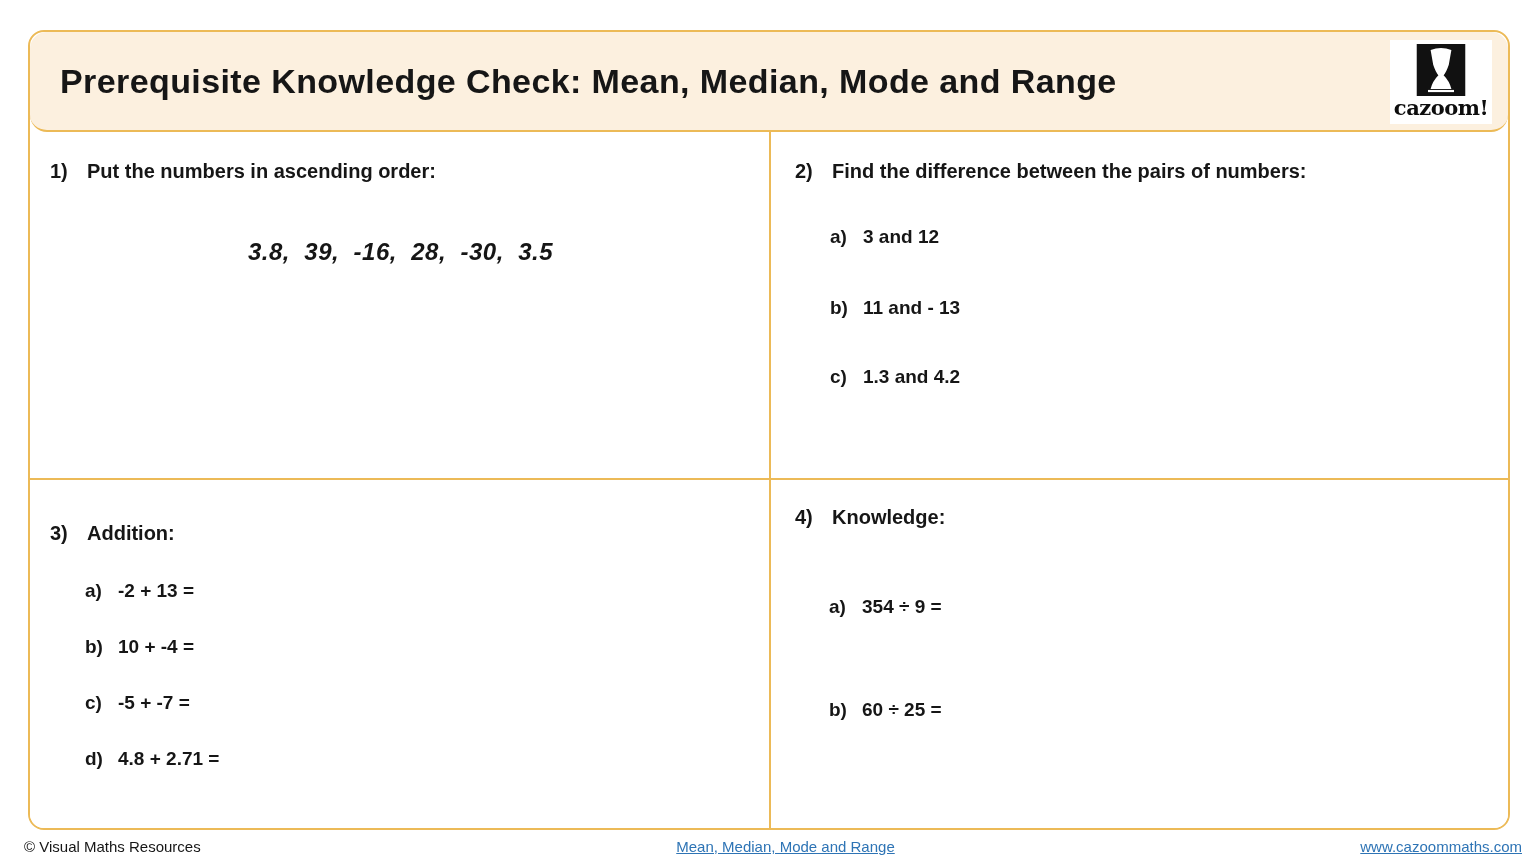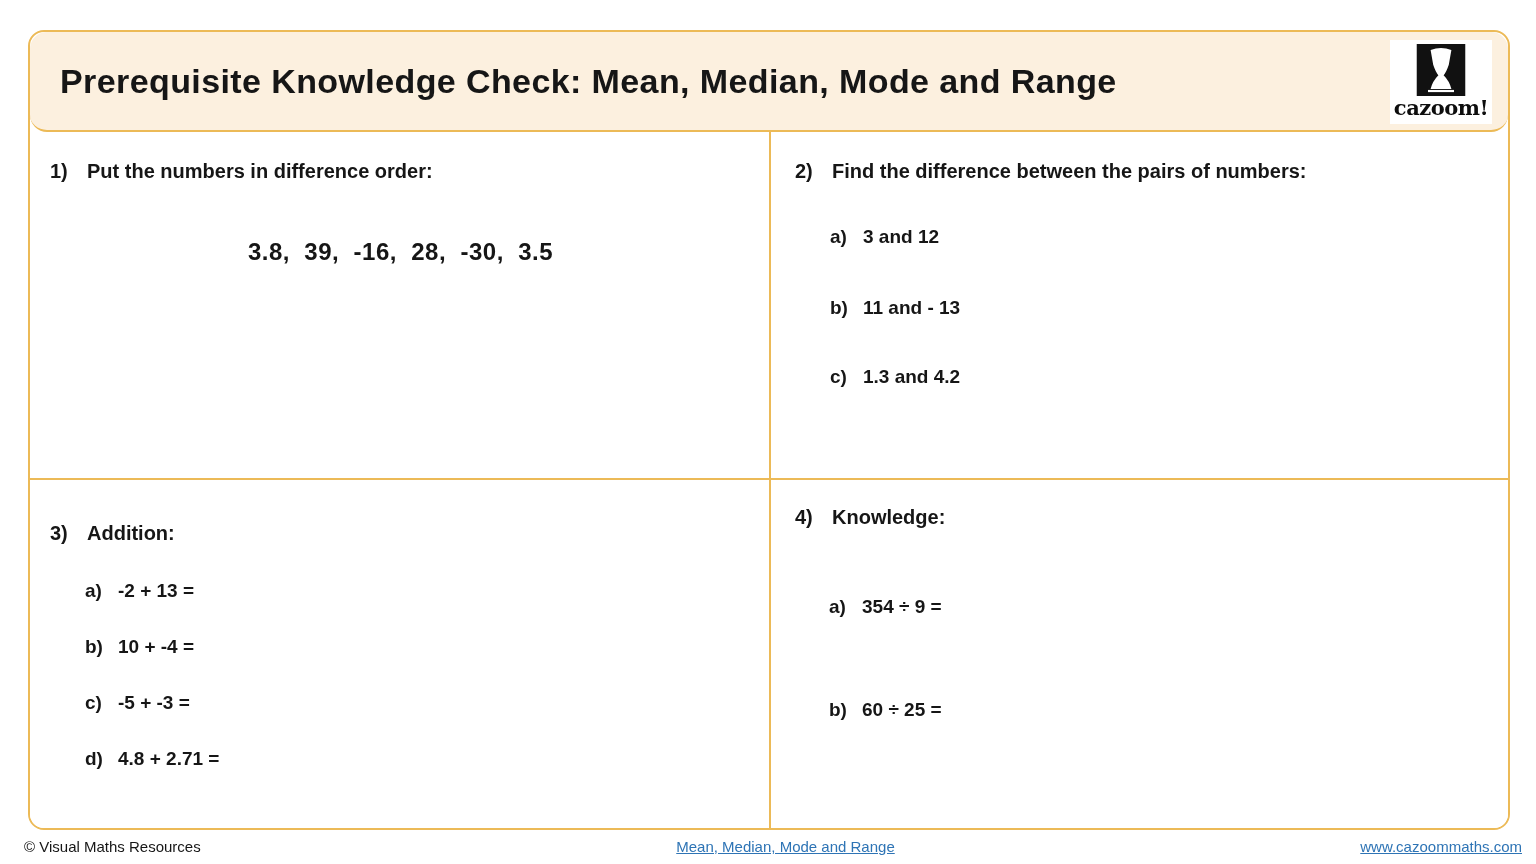--- a/index.html
+++ b/index.html
@@ -85,23 +85,23 @@
       </svg>
       <div class="logo-text">cazoom!</div>
     </div>
   </div>
 
   <div class="grid">
 
     <div class="cell cell-tl">
       <div class="q-line" style="left:20px;top:28px;">
         <span class="q-num">1)</span>
-        <span>Put the numbers in difference order:</span>
+        <span>Put the numbers in ascending order:</span>
       </div>
-      <div class="numbers-line" style="left:218px;top:106px;">3.8,  39,  -16,  28,  -30,  3.5</div>
+      <div class="numbers-line" style="left:218px;top:106px;font-style:italic;">3.8,  39,  -16,  28,  -30,  3.5</div>
     </div>
 
     <div class="cell cell-tr">
       <div class="q-line" style="left:24px;top:28px;">
         <span class="q-num">2)</span>
         <span>Find the difference between the pairs of numbers:</span>
       </div>
       <div class="sub-item" style="left:59px;top:94px;">
         <span class="sub-label">a)</span>
         <span>3 and 12</span>
@@ -124,21 +124,21 @@
       <div class="sub-item" style="left:55px;top:100px;">
         <span class="sub-label">a)</span>
         <span>-2 + 13 =</span>
       </div>
       <div class="sub-item" style="left:55px;top:156px;">
         <span class="sub-label">b)</span>
         <span>10 + -4 =</span>
       </div>
       <div class="sub-item" style="left:55px;top:212px;">
         <span class="sub-label">c)</span>
-        <span>-5 + -3 =</span>
+        <span>-5 + -7 =</span>
       </div>
       <div class="sub-item" style="left:55px;top:268px;">
         <span class="sub-label">d)</span>
         <span>4.8 + 2.71 =</span>
       </div>
     </div>
 
     <div class="cell">
       <div class="q-line" style="left:24px;top:26px;">
         <span class="q-num">4)</span>

